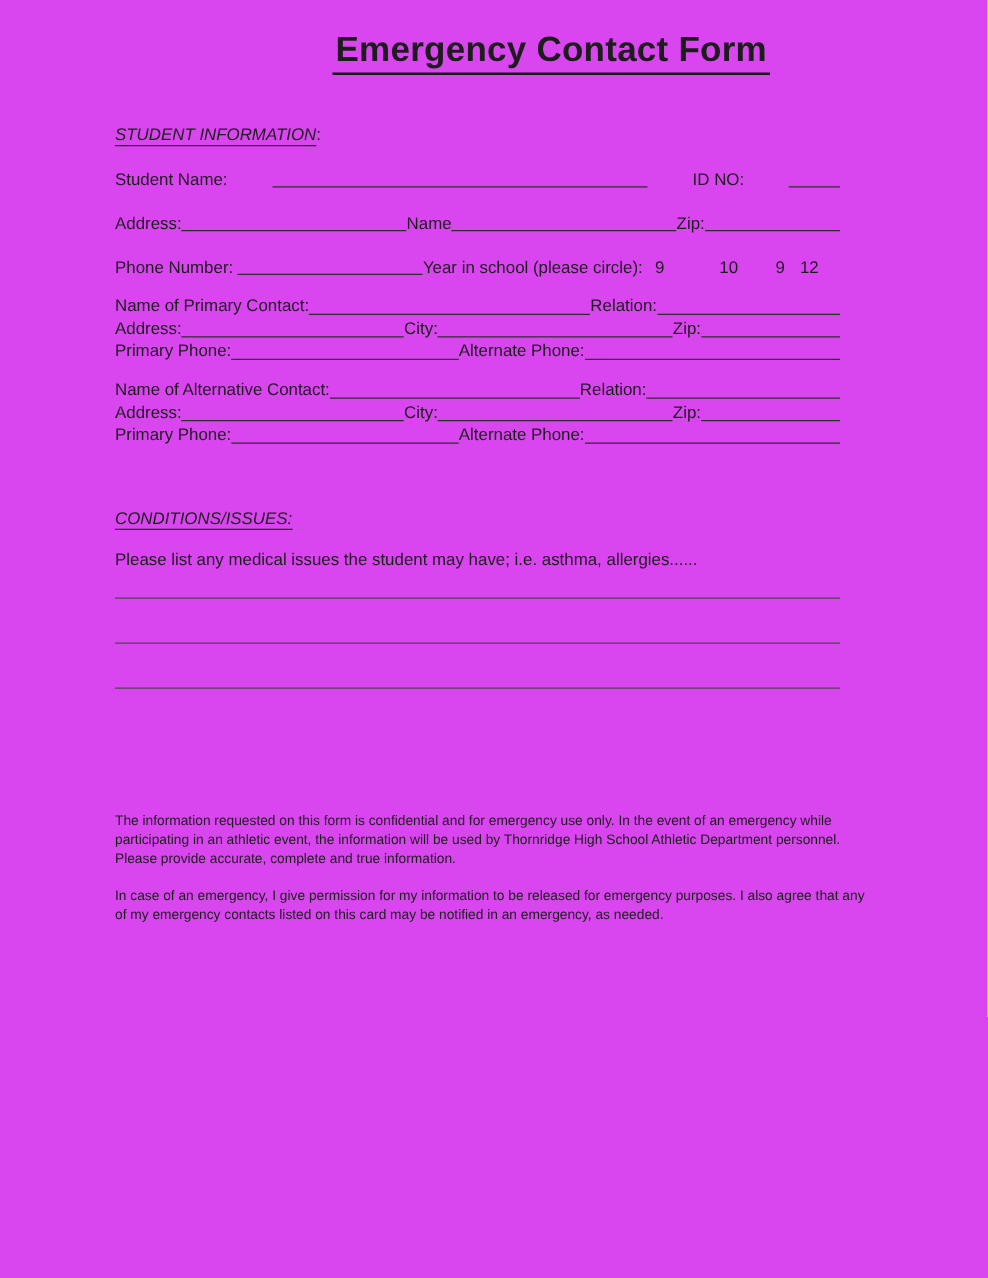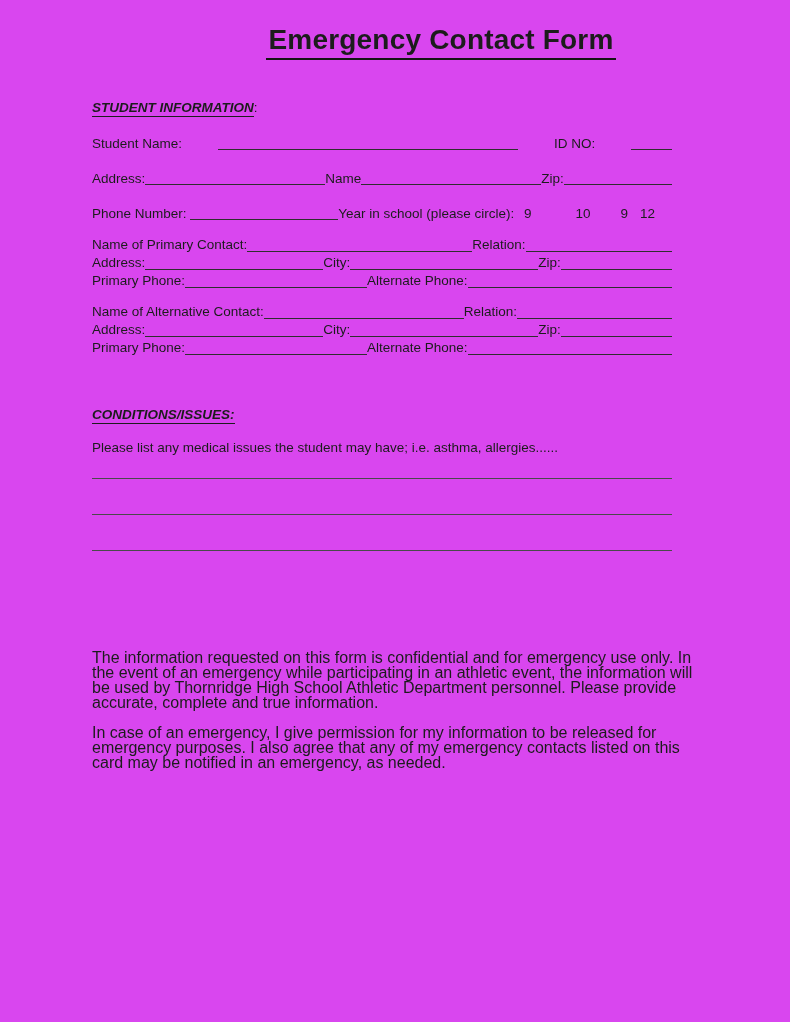--- a/index.html
+++ b/index.html
@@ -30,21 +30,21 @@
     font-size: 28px;
     font-weight: 600;
     line-height: 32px;
     border-bottom: 2.5px solid #141414;
     padding: 0 2px 2px 2px;
     letter-spacing: 0.2px;
   }
   .content { width: 580px; }
   .sec-heading { line-height: 16px; }
   .sec-h {
-    font-weight: 700;
+    font-weight: 400;
     font-style: italic;
     border-bottom: 1.5px solid #1c1c1c;
     padding-bottom: 1px;
   }
   .hc { font-weight: 400; }
   .row {
     display: flex;
     align-items: flex-end;
     line-height: 16px;
     width: 580px;
@@ -80,21 +80,21 @@
   .cond-heading { margin-top: 50px; }
   .cond-instruction { margin-top: 15px; line-height: 20px; }
   .cond-line {
     width: 580px;
     height: 0;
     border-bottom: 1.1px solid #4a4a4a;
   }
   .cl1 { margin-top: 20px; }
   .cl2 { margin-top: 35px; }
   .cl3 { margin-top: 35px; }
-  .footer { width: 610px; margin-top: 99px; font-size: 16px; }
+  .footer { width: 610px; margin-top: 99px; font-size: 11px; }
   .footer p { margin: 0; line-height: 15px; }
   .footer p + p { margin-top: 15px; }
 </style>
 </head>
 <body>
 
 <div class="doc">
 
   <div class="title-wrap">
     <h1 class="title">Emergency Contact Form</h1>

